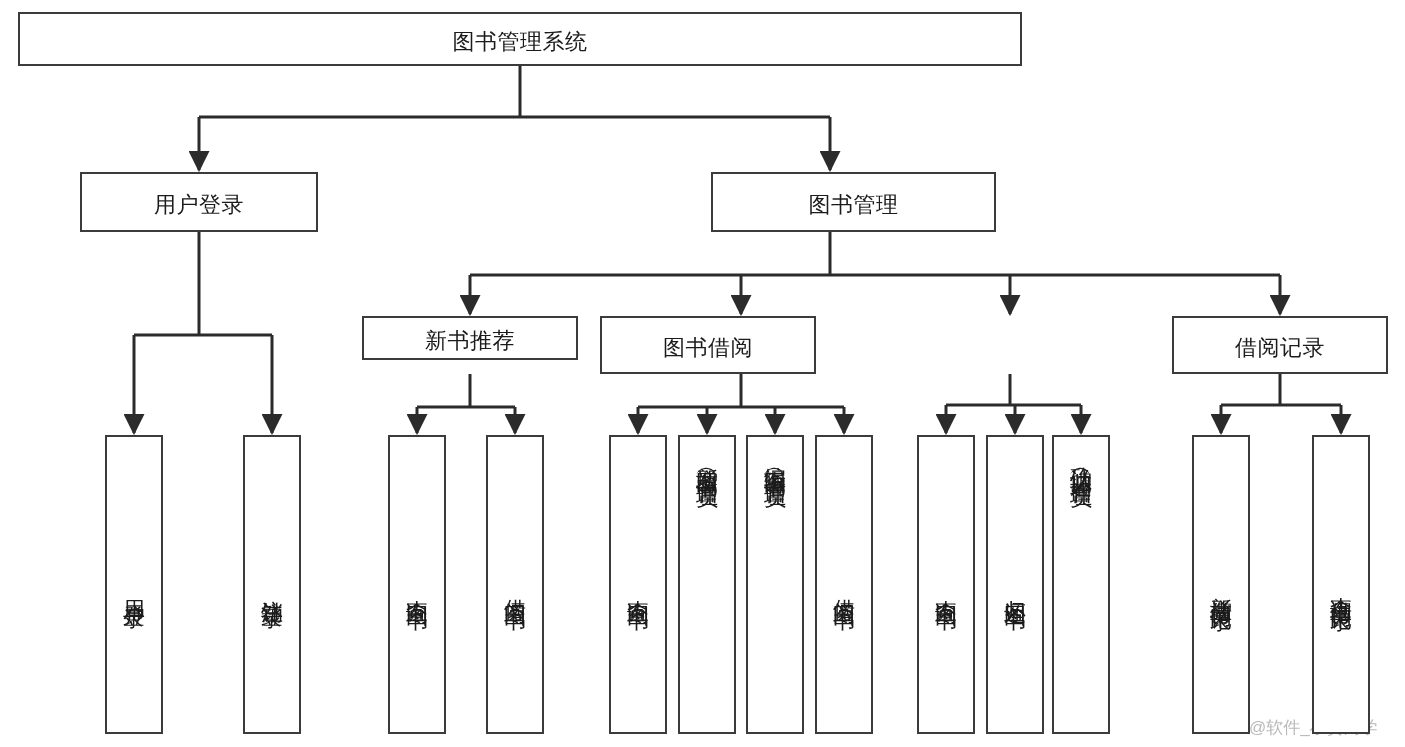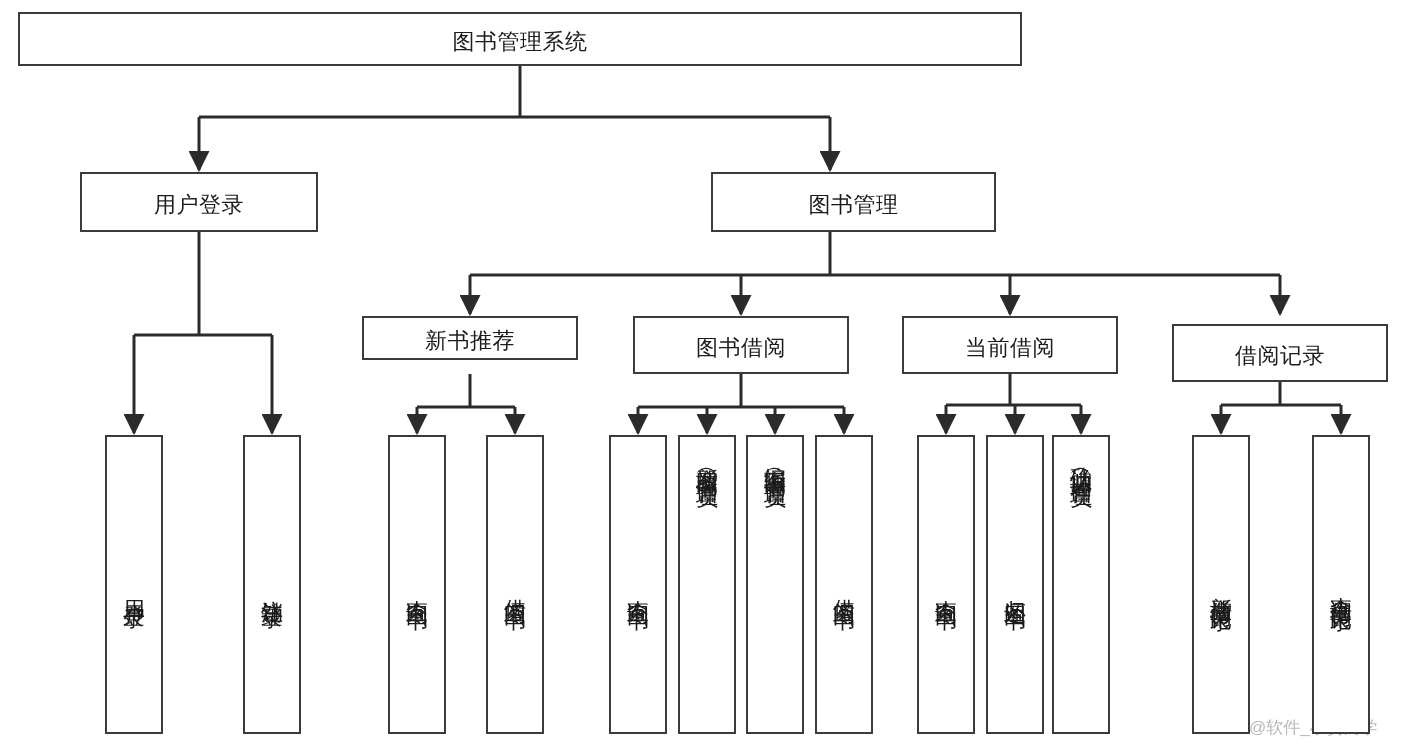--- a/index.html
+++ b/index.html
@@ -118,27 +118,24 @@
     </div>
     <div class="node horiz" style="left: 80px; top: 172px; width: 238px; height: 60px;">
       <span class="label">用户登录</span>
     </div>
     <div class="node horiz" style="left: 711px; top: 172px; width: 285px; height: 60px;">
       <span class="label">图书管理</span>
     </div>
     <div class="node horiz" style="left: 362px; top: 316px; width: 216px; height: 44px;">
       <span class="label">新书推荐</span>
     </div>
-    <div class="node horiz" style="left: 633px; top: 316px; width: 216px; height: 58px;">
+    <div class="node horiz" style="left: 600px; top: 316px; width: 216px; height: 58px;">
       <span class="label">图书借阅</span>
     </div>
-    <div class="node horiz" style="left: 902px; top: 316px; width: 216px; height: 58px;">
-      <span class="label">当前借阅</span>
-    </div>
-    <div class="node horiz" style="left: 1172px; top: 324px; width: 216px; height: 58px;">
+    <div class="node horiz" style="left: 1172px; top: 316px; width: 216px; height: 58px;">
       <span class="label">借阅记录</span>
     </div>
     <div class="node vert mid" style="left: 105px; top: 435px; width: 58px; height: 299px;">
       <span class="label">用户登录</span>
     </div>
     <div class="node vert mid" style="left: 243px; top: 435px; width: 58px; height: 299px;">
       <span class="label">注销登录</span>
     </div>
     <div class="node vert mid" style="left: 388px; top: 435px; width: 58px; height: 299px;">
       <span class="label">查询图书</span>

